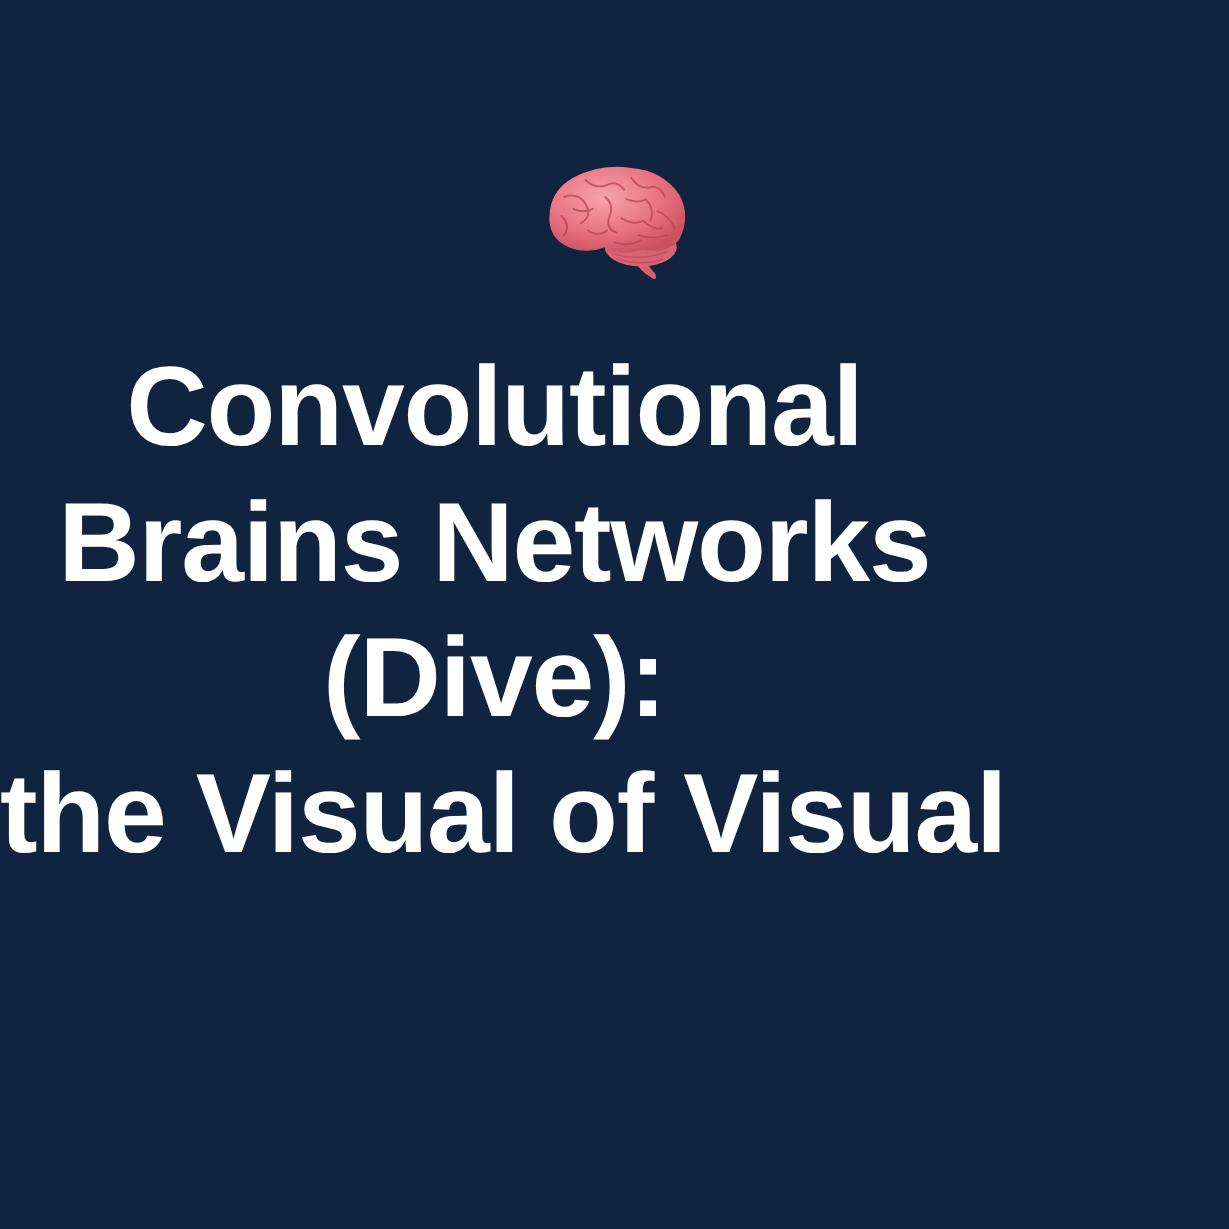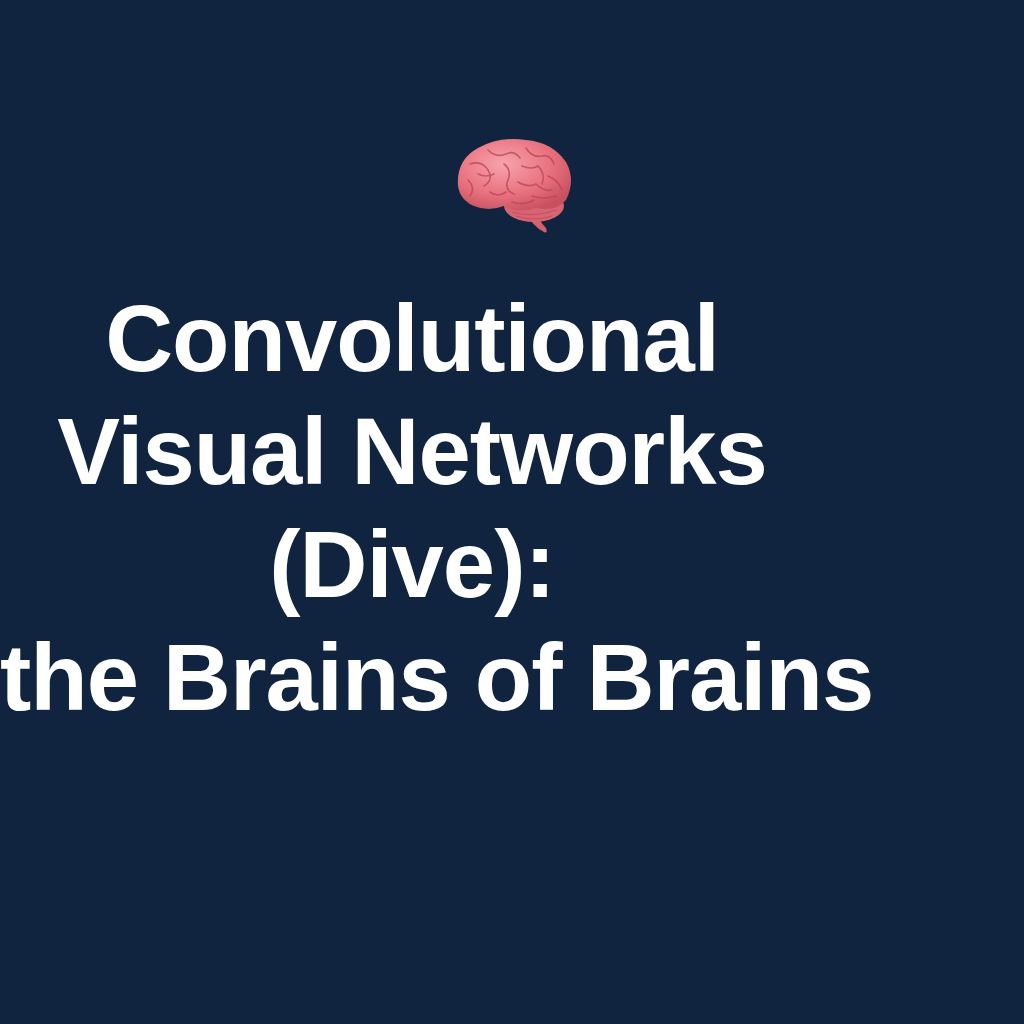--- a/index.html
+++ b/index.html
@@ -75,16 +75,16 @@
 
     <g fill="none" stroke="#b94453" stroke-width="1.2" opacity="0.6">
       <path d="M64 78 Q84 84 108 76"></path>
       <path d="M68 82 Q86 88 104 82"></path>
     </g>
   </svg>
 </div>
 
 <h1 class="title">
   <span class="line">Convolutional</span>
-  <span class="line">Visual Networks</span>
+  <span class="line">Brains Networks</span>
   <span class="line">(Dive):</span>
-  <span class="line">the Brains of Brains</span>
+  <span class="line">the Visual of Visual</span>
 </h1>
 
 </body></html>

